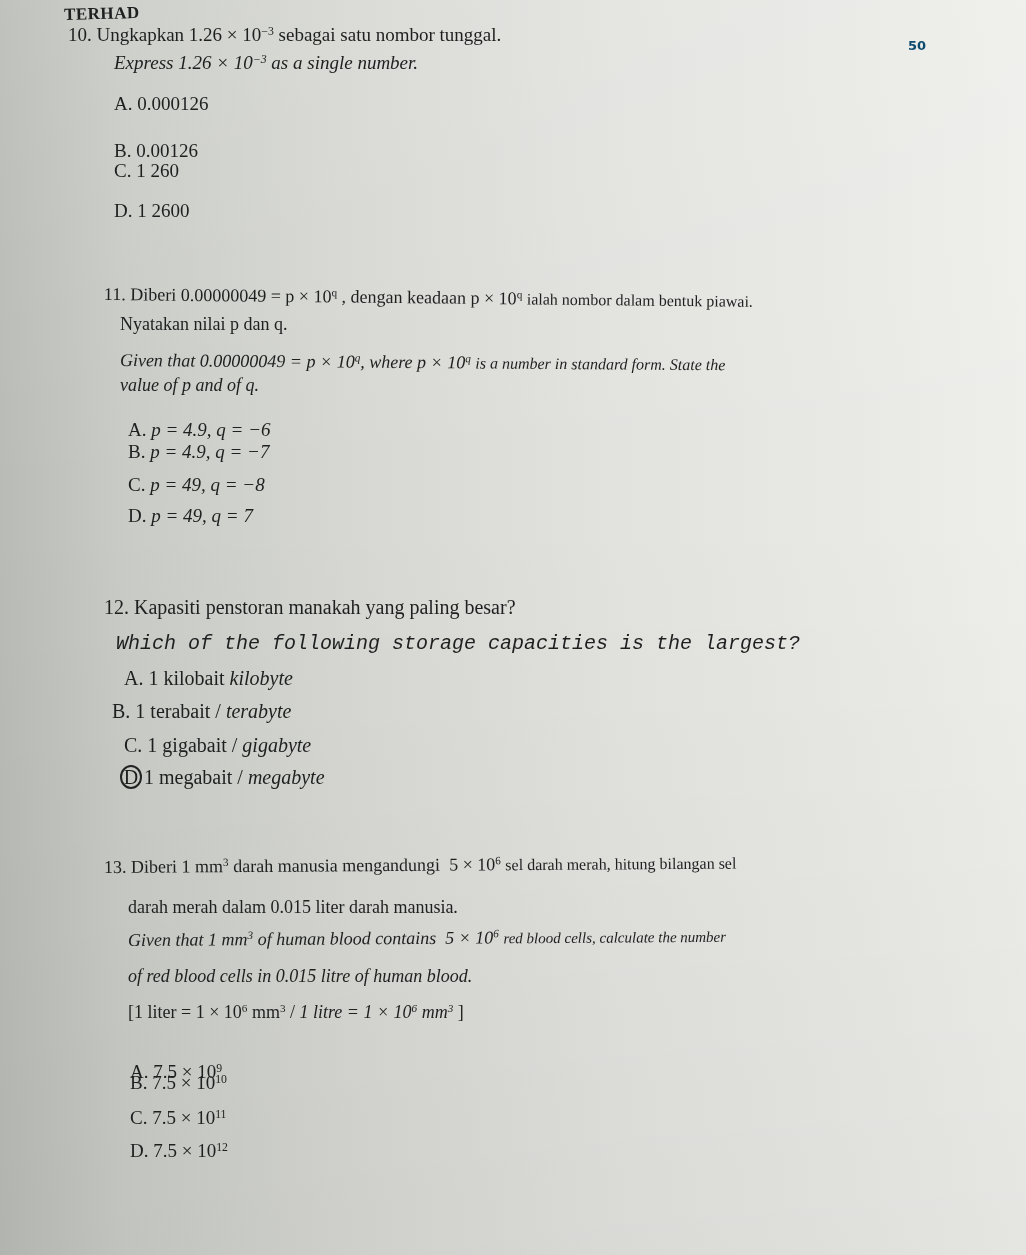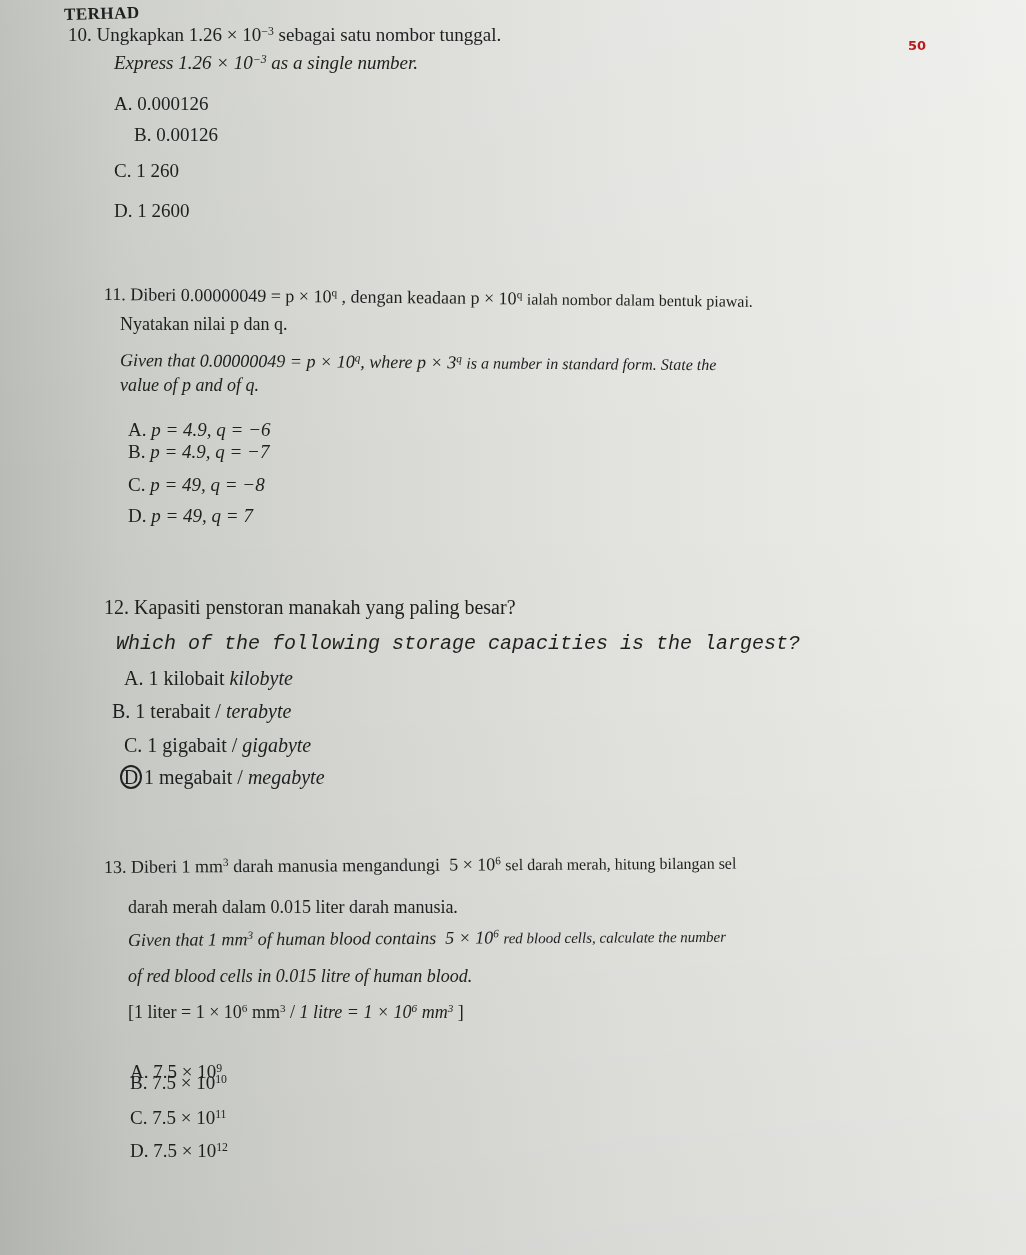--- a/index.html
+++ b/index.html
@@ -10,21 +10,21 @@
       color: #1e1f1f;
       background: linear-gradient(90deg, #b9bbb6 0%, #c9cbc6 12%, #d7d8d3 35%, #e2e3df 60%, #e9e9e6 85%, #eeeeeb 100%);
     }
     .page-shade {
       position: absolute; inset: 0;
       background: linear-gradient(180deg, rgba(255,255,255,0.10) 0%, rgba(0,0,0,0) 40%, rgba(0,0,0,0.04) 100%);
       pointer-events: none;
     }
     .abs { position: absolute; white-space: nowrap; }
     .terhad { left: 64px; top: 4px; font-size: 17px; font-weight: bold; letter-spacing: 0.5px; transform: rotate(-1.5deg); }
-    .pagenum { left: 908px; top: 38px; font-size: 13px; font-weight: bold; font-family: "DejaVu Sans", sans-serif; color: #b91c1c; }
+    .pagenum { left: 908px; top: 38px; font-size: 13px; font-weight: bold; font-family: "DejaVu Sans", sans-serif; color: #0c4a6e; }
     .q { font-size: 19px; }
     .it { font-style: italic; }
     sup { font-size: 0.62em; vertical-align: 0.55em; line-height: 0; }
     .opt { font-size: 19px; }
     .circled {
       display: inline-block; border: 2px solid #222; border-radius: 50%;
       width: 22px; height: 24px; line-height: 20px; text-align: center; margin-left: -4px; margin-right: 2px;
     }
   </style>
 </head>
@@ -41,35 +41,35 @@
     <span>Ungkapkan</span>
     <span><span>1.26 × 10</span><sup>−3</sup></span>
     <span>sebagai satu nombor tunggal.</span>
   </div>
   <div class="abs q it" style="left:114px; top:52px;text-align:center;">
     <span>Express</span>
     <span><span>1.26 × 10</span><sup>−3</sup></span>
     <span>as a single number.</span>
   </div>
   <div class="abs opt" style="left:114px; top:93px;"><span>A.</span> <span>0.000126</span></div>
-  <div class="abs opt" style="left:114px; top:124px;margin-left:20px;"><span>B.</span> <span>0.00126</span></div>
+  <div class="abs opt" style="left:114px; top:140px;"><span>B.</span> <span>0.00126</span></div>
   <div class="abs opt" style="left:114px; top:160px;"><span>C.</span> <span>1 260</span></div>
   <div class="abs opt" style="left:114px; top:200px;"><span>D.</span> <span>1 2600</span></div>
 </div>
 
 <div>
   <div class="abs q" style="left:104px; top:284px; font-size:18px; transform: rotate(0.6deg); transform-origin:left top;">
     <span>11.</span>
     <span>Diberi 0.00000049 = p × 10</span><sup>q</sup>
     <span>, dengan keadaan p × 10</span><sup>q</sup>
     <span style="font-size:16px;">ialah nombor dalam bentuk piawai.</span>
   </div>
   <div class="abs q" style="left:120px; top:314px; font-size:18px;">Nyatakan nilai p dan q.</div>
   <div class="abs q it" style="left:120px; top:350px; font-size:18px; transform: rotate(0.4deg); transform-origin:left top;">
-    <span>Given that 0.00000049 = p × 10</span><sup>q</sup><span>, where p × 3</span><sup>q</sup>
+    <span>Given that 0.00000049 = p × 10</span><sup>q</sup><span>, where p × 10</span><sup>q</sup>
     <span style="font-size:16px;">is a number in standard form. State the</span>
   </div>
   <div class="abs q it" style="left:120px; top:375px; font-size:18px;">value of p and of q.</div>
   <div class="abs opt" style="left:128px; top:407px;margin-top:12px;"><span>A.</span> <span class="it">p = 4.9, q = −6</span></div>
   <div class="abs opt" style="left:128px; top:441px;"><span>B.</span> <span class="it">p = 4.9, q = −7</span></div>
   <div class="abs opt" style="left:128px; top:474px;"><span>C.</span> <span class="it">p = 49, q = −8</span></div>
   <div class="abs opt" style="left:128px; top:505px;"><span>D.</span> <span class="it">p = 49, q = 7</span></div>
 </div>
 
 <div>

